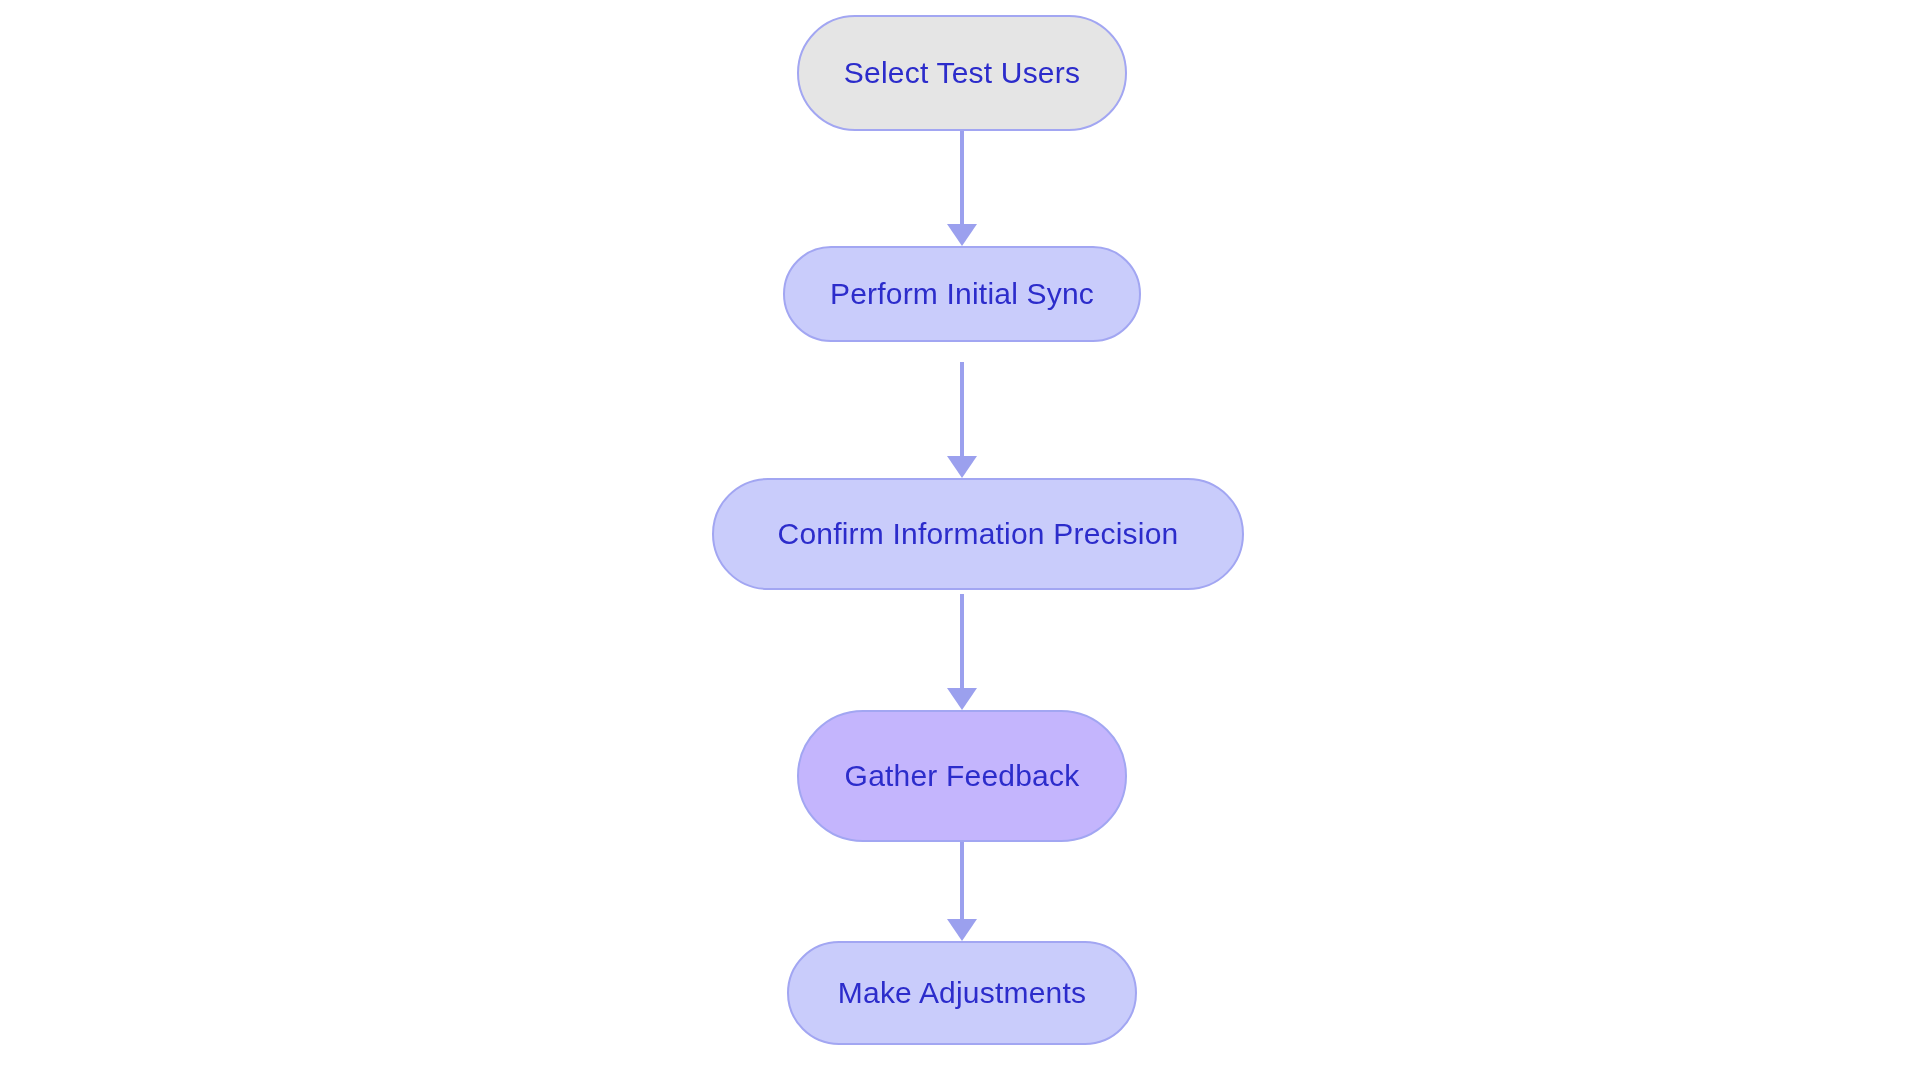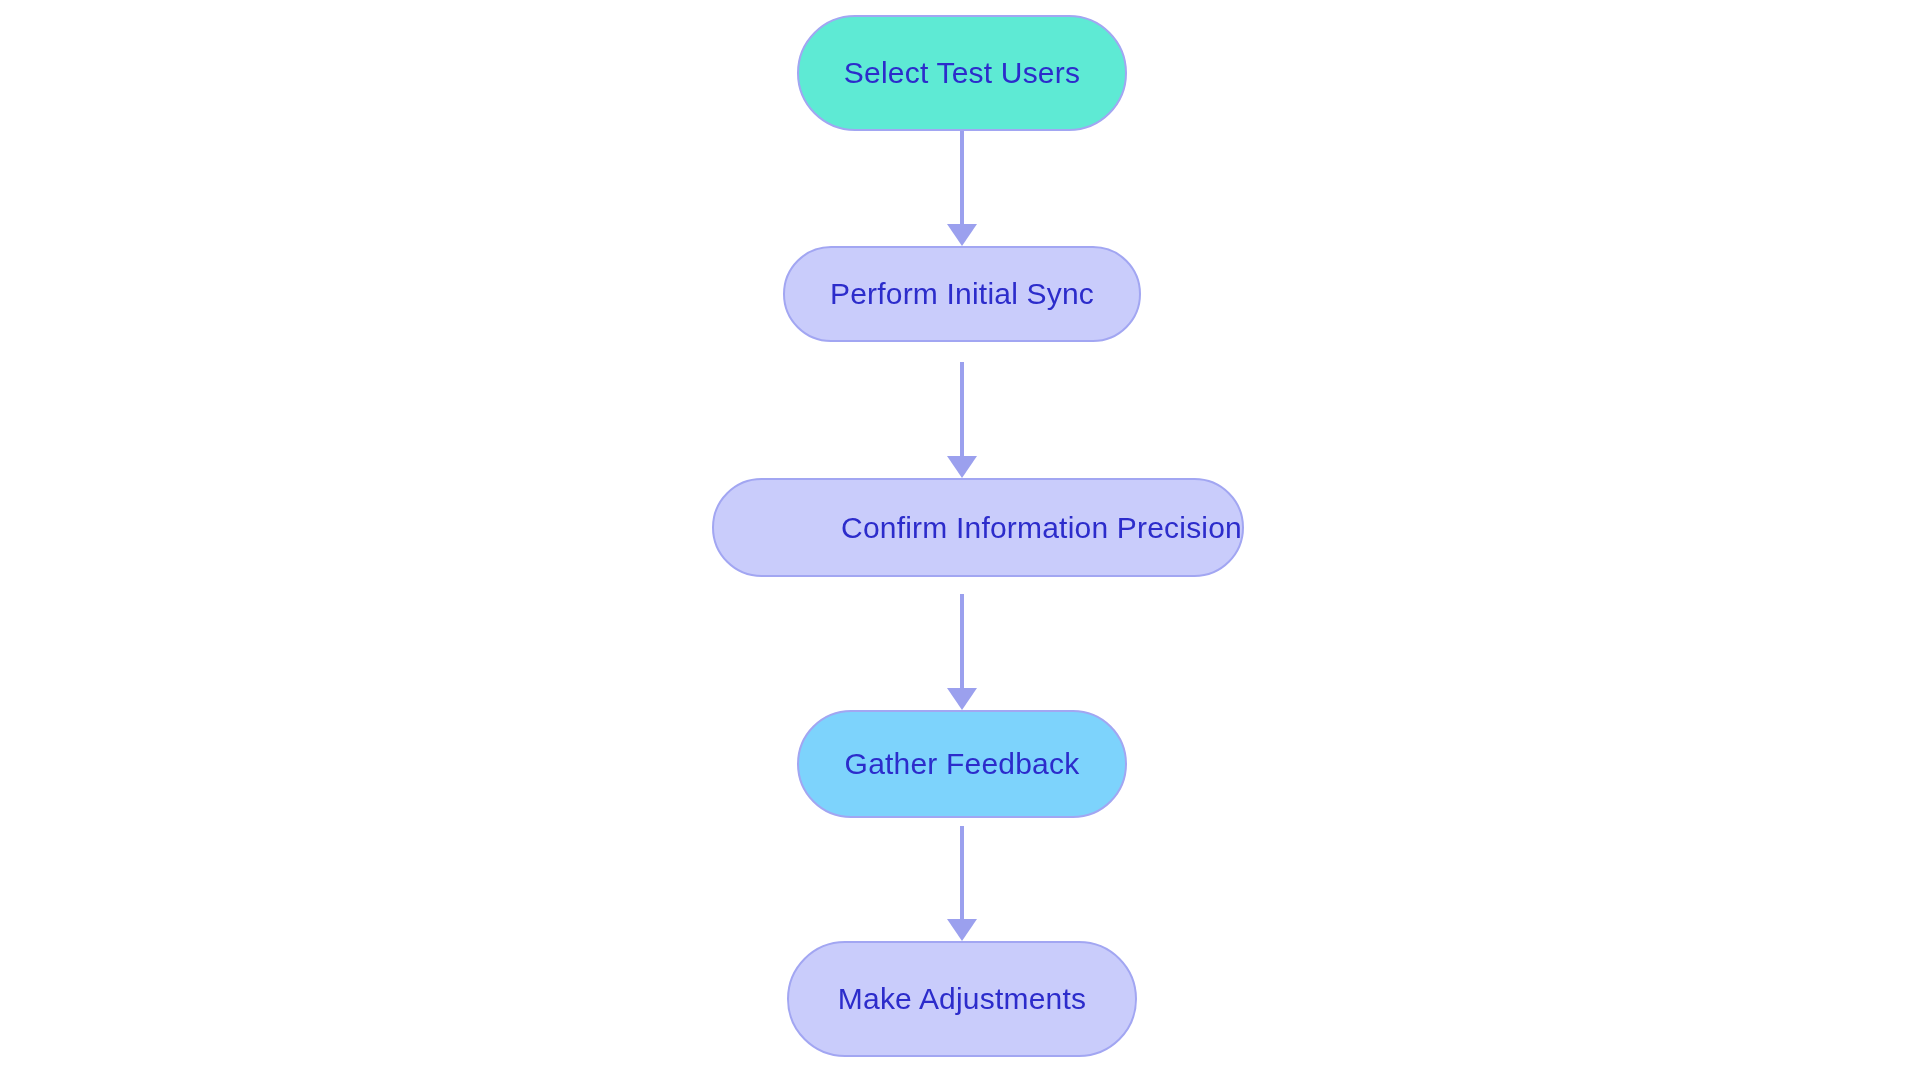--- a/index.html
+++ b/index.html
@@ -73,29 +73,29 @@
   </div>
   <div class="flow-edge" style="left: 960px; top: 594px; width: 4px; height: 116px;">
     <div class="flow-edge-line" style="height: 96px; background: rgb(155, 160, 238);"></div>
     <div class="flow-edge-head" style="top: 94px; border-top-color: rgb(155, 160, 238);"></div>
   </div>
   <div class="flow-edge" style="left: 960px; top: 826px; width: 4px; height: 115px;">
     <div class="flow-edge-line" style="height: 95px; background: rgb(155, 160, 238);"></div>
     <div class="flow-edge-head" style="top: 93px; border-top-color: rgb(155, 160, 238);"></div>
   </div>
 
-  <div class="flow-node" style="left: 797px; top: 15px; width: 330px; height: 116px; background: #5eead4; border-color: rgb(162, 166, 242);">
+  <div class="flow-node" style="left: 797px; top: 15px; width: 330px; height: 116px; background: #e5e5e5; border-color: rgb(162, 166, 242);">
     <span class="flow-node-label" style="color: rgb(44, 44, 203);">Select Test Users</span>
   </div>
   <div class="flow-node" style="left: 783px; top: 246px; width: 358px; height: 96px; background: rgb(201, 204, 251); border-color: rgb(162, 166, 242);">
     <span class="flow-node-label" style="color: rgb(44, 44, 203);">Perform Initial Sync</span>
   </div>
-  <div class="flow-node" style="left: 712px; top: 478px; width: 532px; height: 99px; background: rgb(201, 204, 251); border-color: rgb(162, 166, 242); justify-content: flex-end;">
+  <div class="flow-node" style="left: 712px; top: 478px; width: 532px; height: 112px; background: rgb(201, 204, 251); border-color: rgb(162, 166, 242);">
     <span class="flow-node-label" style="color: rgb(44, 44, 203);">Confirm Information Precision</span>
   </div>
-  <div class="flow-node" style="left: 797px; top: 710px; width: 330px; height: 108px; background: #7dd3fc; border-color: rgb(162, 166, 242);">
+  <div class="flow-node" style="left: 797px; top: 710px; width: 330px; height: 132px; background: #c4b5fd; border-color: rgb(162, 166, 242);">
     <span class="flow-node-label" style="color: rgb(44, 44, 203);">Gather Feedback</span>
   </div>
-  <div class="flow-node" style="left: 787px; top: 941px; width: 350px; height: 116px; background: rgb(201, 204, 251); border-color: rgb(162, 166, 242);">
+  <div class="flow-node" style="left: 787px; top: 941px; width: 350px; height: 104px; background: rgb(201, 204, 251); border-color: rgb(162, 166, 242);">
     <span class="flow-node-label" style="color: rgb(44, 44, 203);">Make Adjustments</span>
   </div>
 
 </div>
 
 </body></html>

